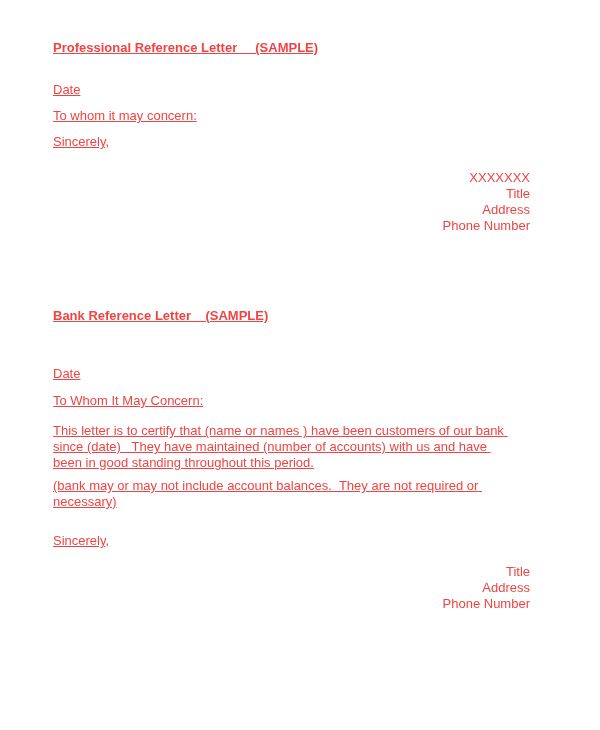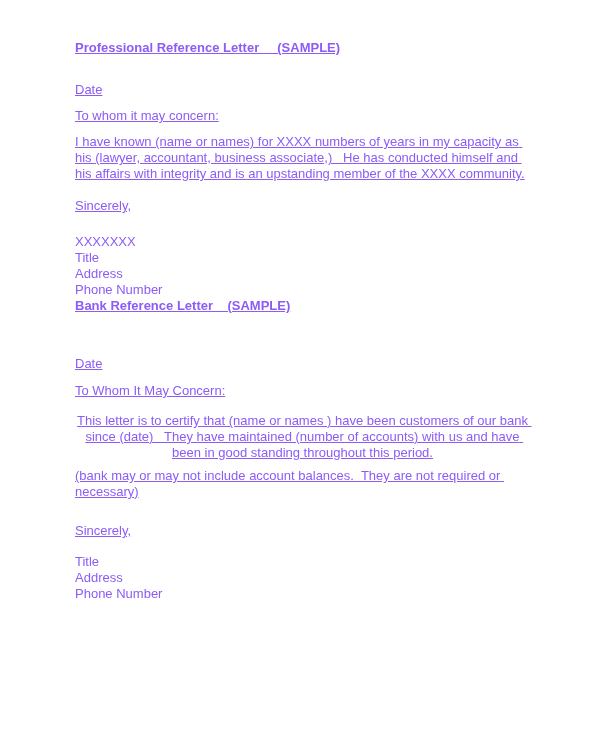--- a/index.html
+++ b/index.html
@@ -6,69 +6,69 @@
     margin: 0;
     padding: 0;
     background: #ffffff;
   }
   .page {
     position: relative;
     width: 600px;
     height: 730px;
     background: #ffffff;
     box-sizing: border-box;
-    padding: 40px 70px 0 75px;
+    padding: 40px 70px 0 53px;
     font-family: "Liberation Sans", "DejaVu Sans", sans-serif;
     font-size: 13px;
     line-height: 16px;
-    color: #8b5cf6;
+    color: #ef4444;
     overflow: hidden;
   }
   .letter p {
     margin: 0;
     white-space: pre-wrap;
     text-decoration: underline;
   }
   .heading {
     margin: 0;
     font-size: 13px;
     font-weight: bold;
     text-decoration: underline;
     white-space: pre-wrap;
   }
   .sig div {
     white-space: pre-wrap;
+    text-align: right;
   }
 
   
   .letter-1 .heading      { margin-bottom: 26px; }
   .letter-1 .date         { margin-bottom: 10px; }
   .letter-1 .salutation   { margin-bottom: 10px; }
   .letter-1 .body         { margin-bottom: 16px; max-width: 458px; }
   .letter-1 .closing      { margin-bottom: 20px; }
 
   
-  .letter-2                { }
+  .letter-2                { margin-top: 74px; }
   .letter-2 .heading      { margin-bottom: 42px; }
   .letter-2 .date         { margin-bottom: 11px; }
   .letter-2 .salutation   { margin-bottom: 14px; }
-  .letter-2 .body         { margin-bottom: 7px; max-width: 460px; text-align: center; }
+  .letter-2 .body         { margin-bottom: 7px; max-width: 460px; }
   .letter-2 .note         { margin-bottom: 23px; max-width: 440px; }
   .letter-2 .closing      { margin-bottom: 15px; }
 </style>
 </head>
 <body>
 
 <div class="page">
 
   <section class="letter letter-1">
     <h1 class="heading">Professional Reference Letter     (SAMPLE)</h1>
     <p class="date">Date</p>
     <p class="salutation">To whom it may concern:</p>
-    <p class="body">I have known (name or names) for XXXX numbers of years in my capacity as his (lawyer, accountant, business associate,)   He has conducted himself and his affairs with integrity and is an upstanding member of the XXXX community.</p>
     <p class="closing">Sincerely,</p>
     <div class="sig">
       <div>XXXXXXX</div>
       <div>Title</div>
       <div>Address</div>
       <div>Phone Number</div>
     </div>
   </section>
 
   <section class="letter letter-2">

